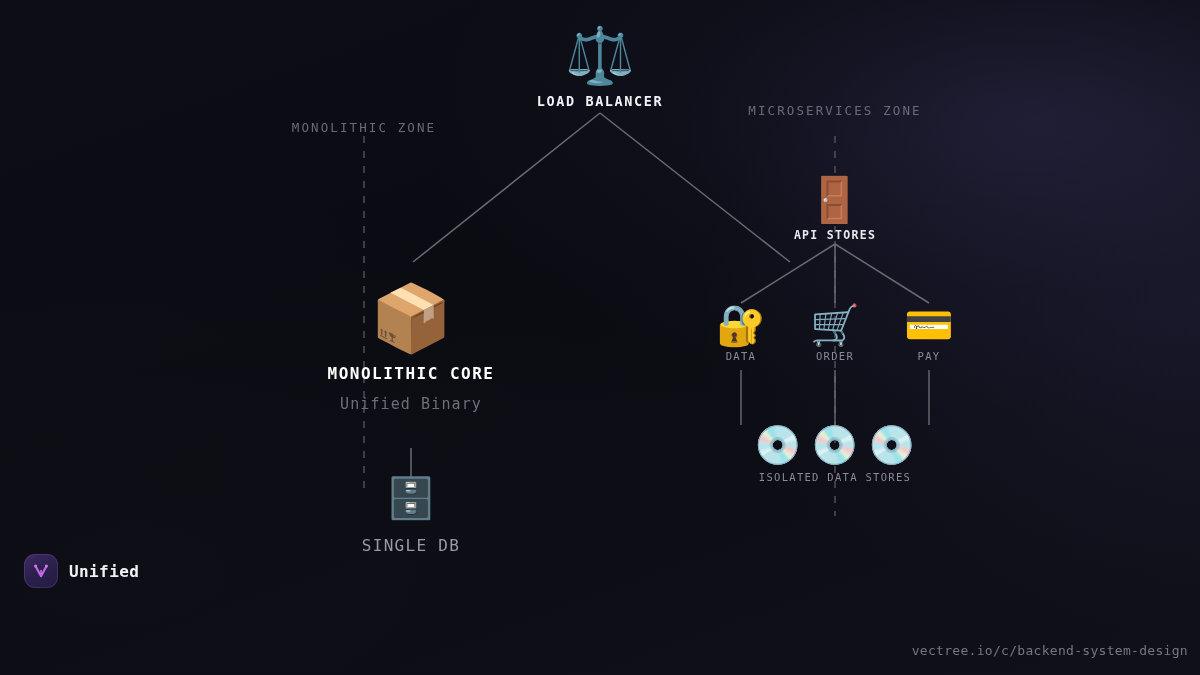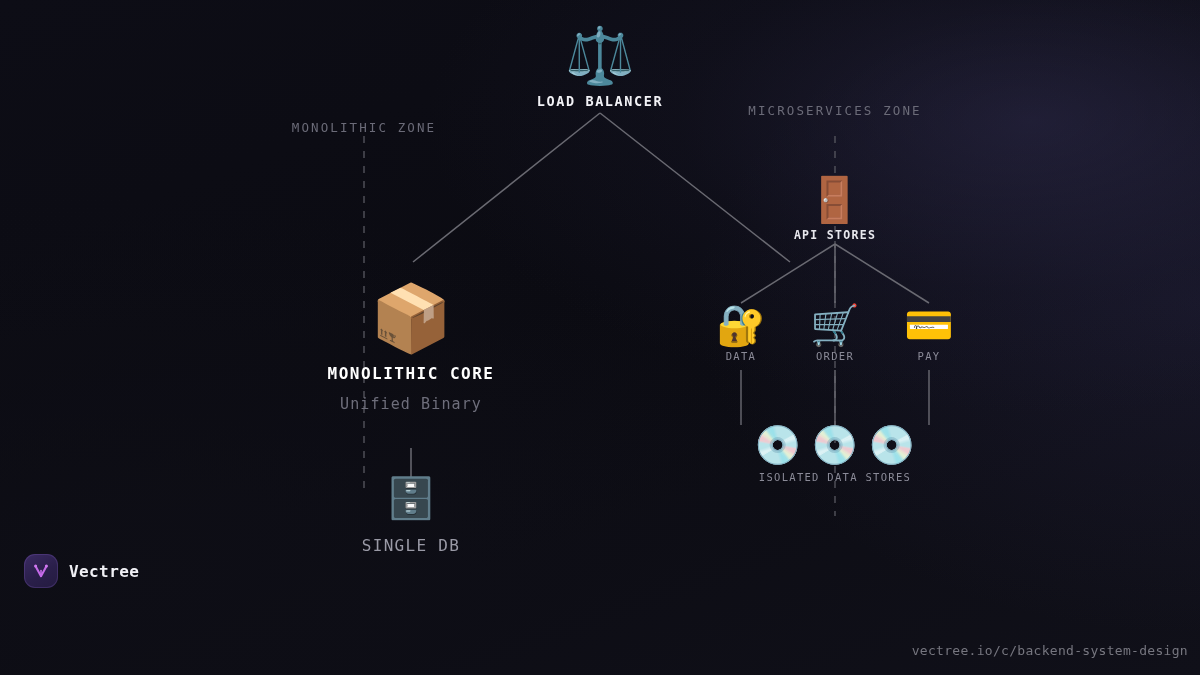--- a/index.html
+++ b/index.html
@@ -184,20 +184,20 @@
   <div class="footer">
     <div class="brand">
       <div class="brand-logo">
         <svg width="20" height="20" viewBox="0 0 20 20" aria-hidden="true">
           <path d="M4.6 5.2 L10 15.2 L15.4 5.2" fill="none" stroke="#c46ae8" stroke-width="2.1" stroke-linecap="round" stroke-linejoin="round"></path>
           <circle cx="4.6" cy="5.0" r="1.5" fill="#d07bf0"></circle>
           <circle cx="15.4" cy="5.0" r="1.5" fill="#d07bf0"></circle>
           <path d="M10 15.2 L10 9.6" stroke="#c46ae8" stroke-width="1.6" stroke-linecap="round"></path>
         </svg>
       </div>
-      <span class="brand-name">Vectree</span>
+      <span class="brand-name">Unified</span>
     </div>
 
 
     <div class="site-url">vectree.io/c/backend-system-design</div>
   </div>
 
 </div>
 
 </body></html>

